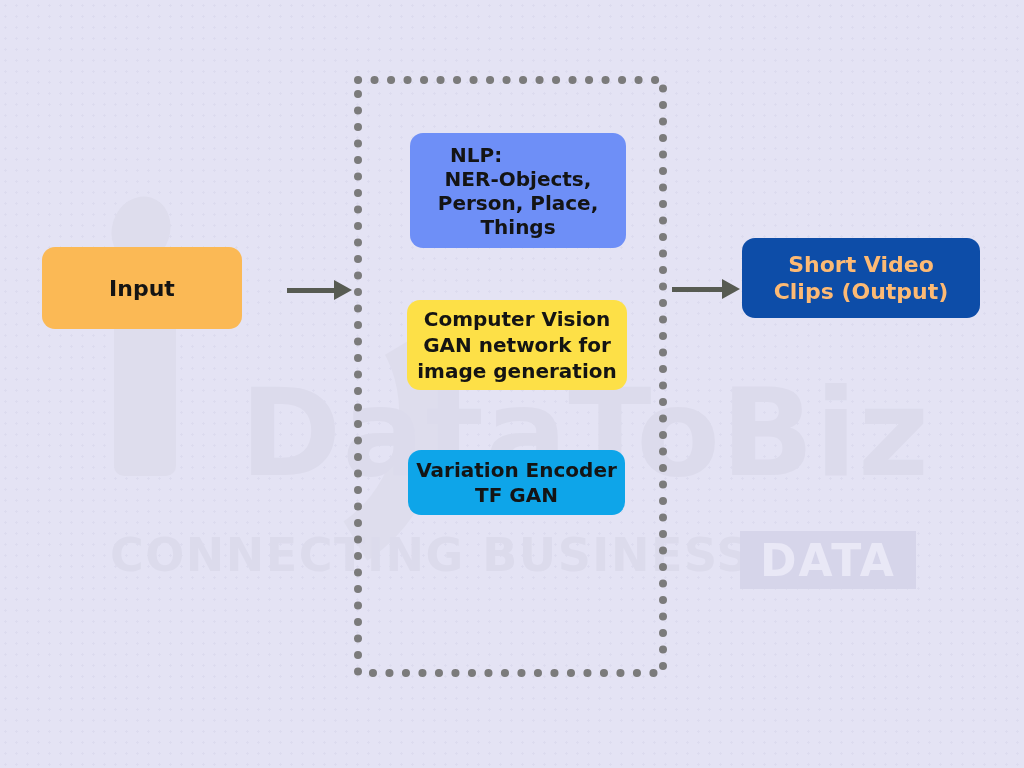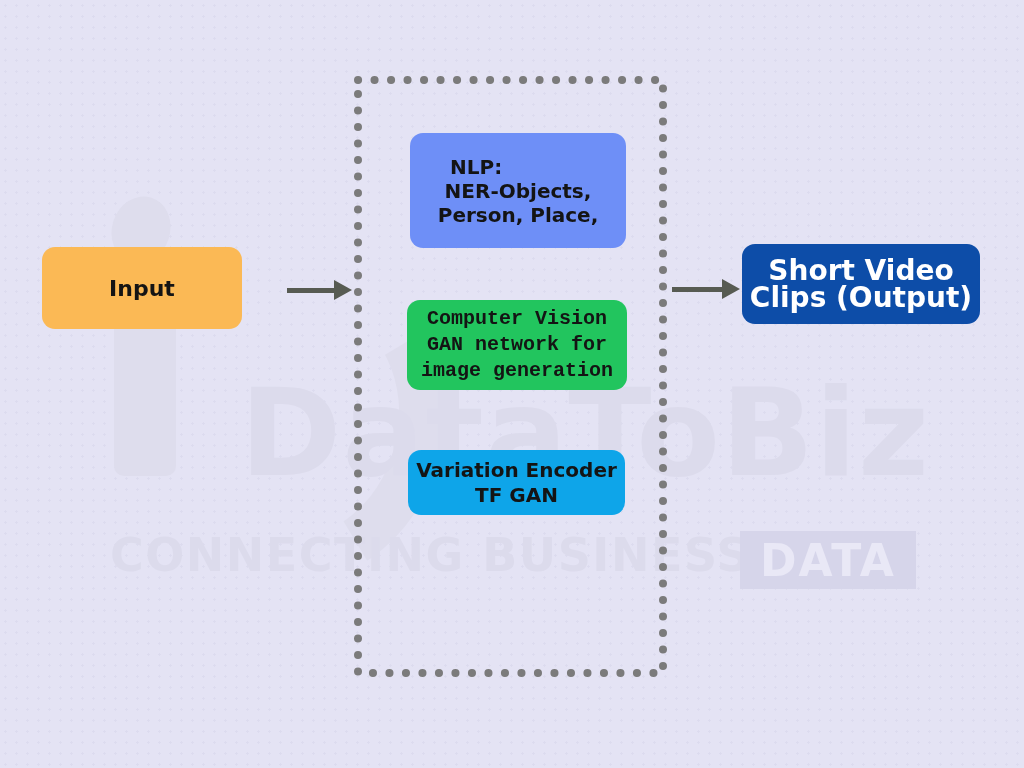--- a/index.html
+++ b/index.html
@@ -40,21 +40,21 @@
     align-items:flex-end;justify-content:center;text-align:center;
     font-weight:bold;color:#141414;
   }
   .node .line{display:block;width:100%;}
   #box-input {left:42px; top:247px;width:200px;height:82px;font-size:22px;line-height:27px;}
   #box-nlp   {left:410px;top:133px;width:216px;height:115px;font-size:20px;line-height:24px;}
   #box-nlp .line:nth-child(1){text-align:left;padding-left:40px;box-sizing:border-box;}
   #box-cv    {left:407px;top:300px;width:220px;height:90px;font-size:20px;line-height:26px;}
   #box-vae   {left:408px;top:450px;width:217px;height:65px;font-size:20px;line-height:25px;}
   #box-t2v   {left:403px;top:568px;width:222px;height:67px;font-size:23px;}
-  #box-output{left:742px;top:244px;width:238px;height:80px;font-size:28px;line-height:27px;color:#ffffff;}
+  #box-output{left:742px;top:238px;width:238px;height:80px;font-size:22px;line-height:27px;color:#fdba74;}
 
   
   .arrow{position:absolute;height:5px;background:#575b52;}
   .arrow::after{
     content:"";position:absolute;right:-18px;top:-8px;
     border-top:10px solid transparent;border-bottom:10px solid transparent;
     border-left:18px solid #575b52;
   }
   #arrow-input{left:287px;top:288px;width:47px;}
   #arrow-output{left:672px;top:287px;width:50px;}
@@ -78,23 +78,24 @@
   <div class="node" id="box-input" style="background: rgb(251, 185, 85);">
     <span class="line">Input</span>
   </div>
 
   <div class="arrow" id="arrow-input"></div>
 
   <div class="node" id="box-nlp" style="background: rgb(110, 143, 247);">
     <span class="line">NLP:</span>
     <span class="line">NER-Objects,</span>
     <span class="line">Person, Place,</span>
+    <span class="line">Things</span>
   </div>
 
-  <div class="node" id="box-cv" style="background: #22c55e; font-family: Liberation Mono, monospace;">
+  <div class="node" id="box-cv" style="background: #fde047;">
     <span class="line">Computer Vision</span>
     <span class="line">GAN network for</span>
     <span class="line">image generation</span>
   </div>
 
   <div class="node" id="box-vae" style="background: #0ea5e9;">
     <span class="line">Variation Encoder</span>
     <span class="line">TF GAN</span>
   </div>
 

